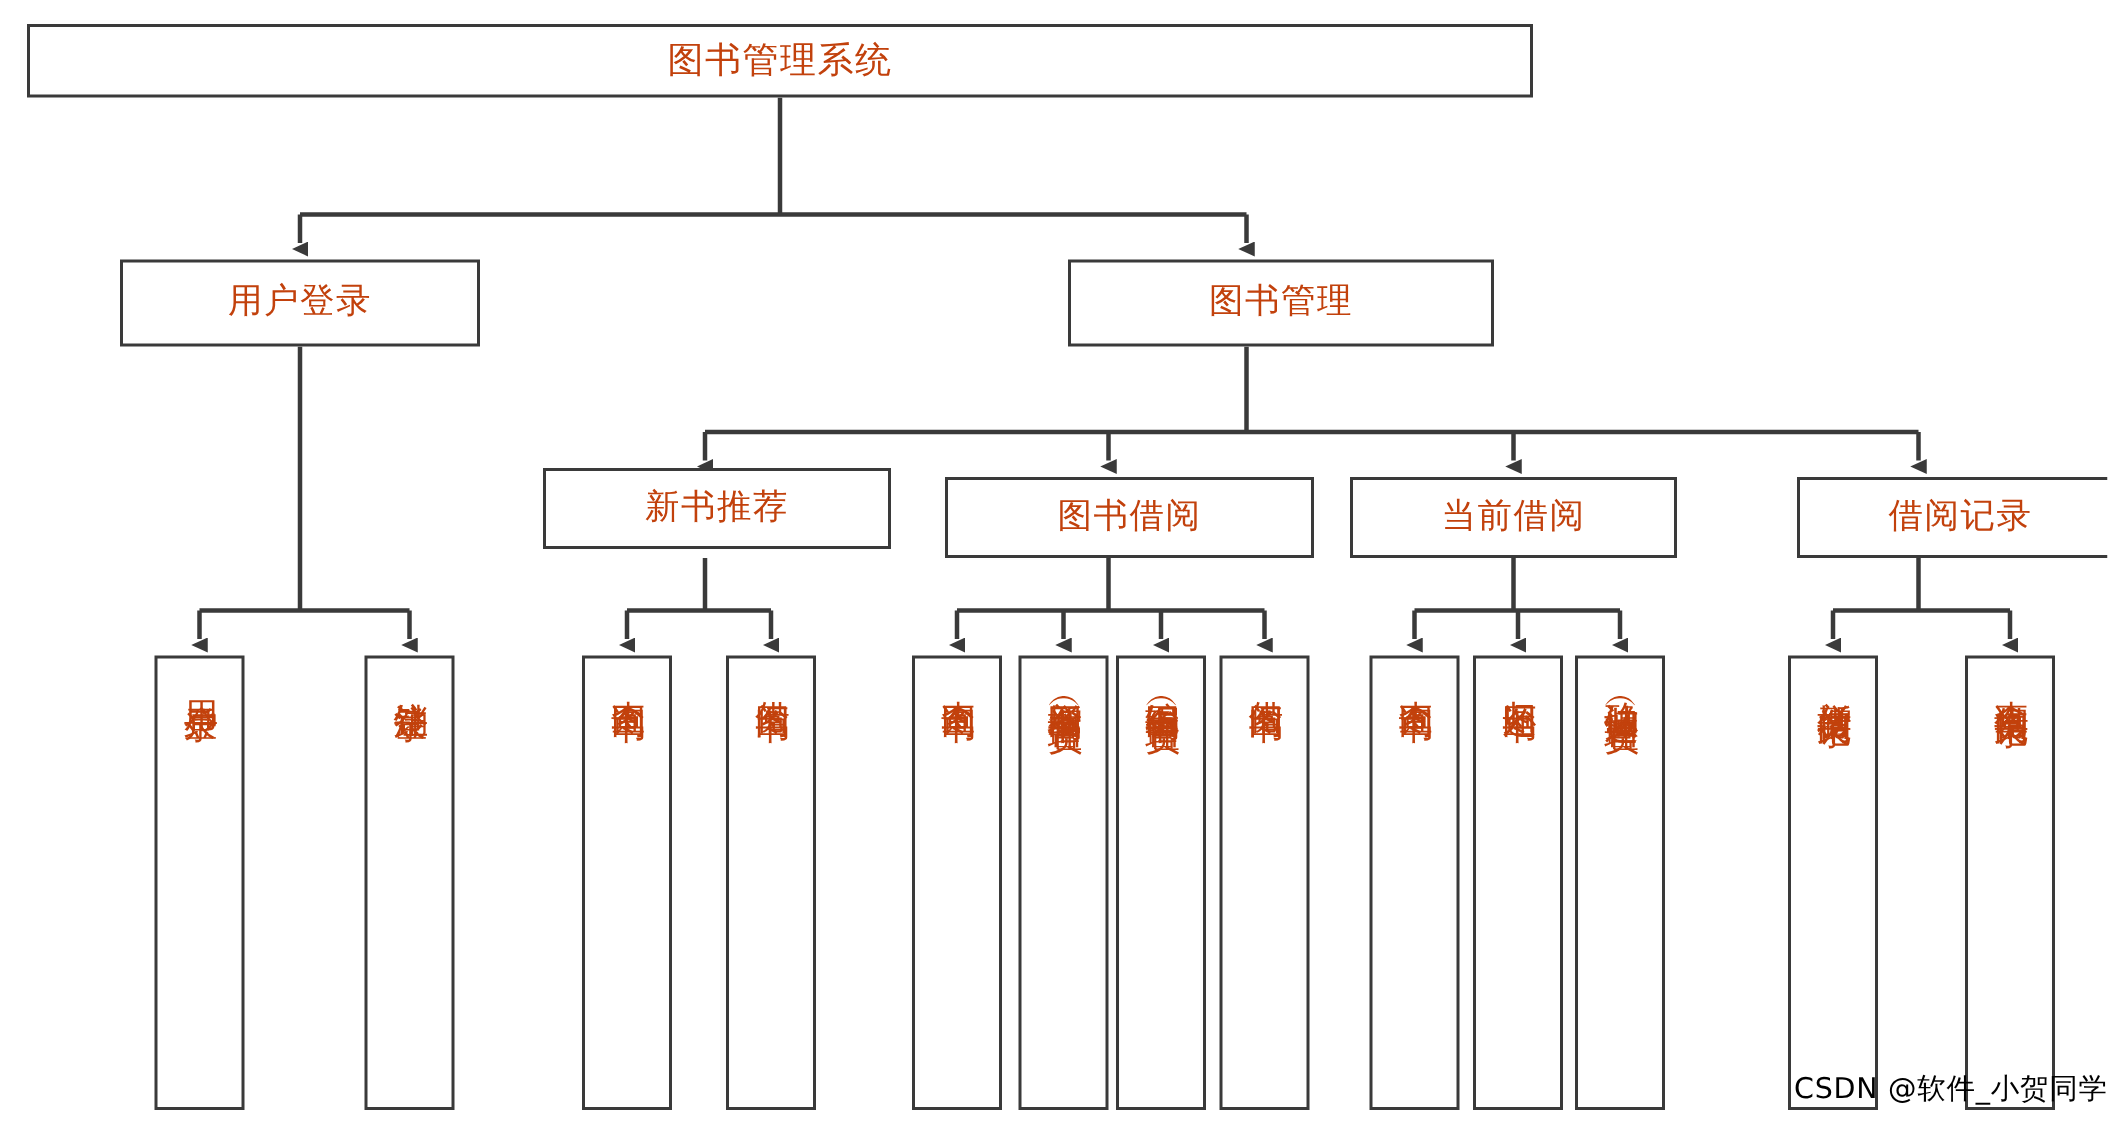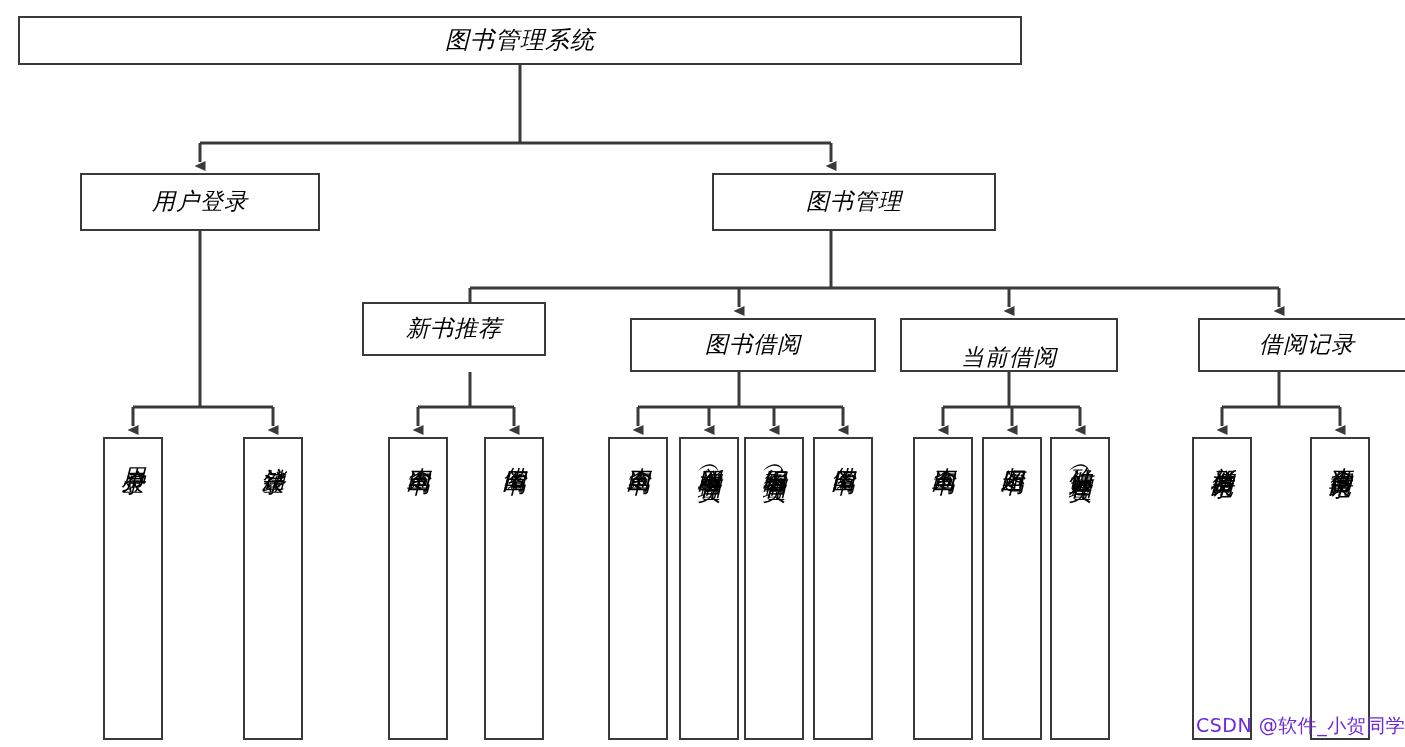--- a/index.html
+++ b/index.html
@@ -27,22 +27,21 @@
     pointer-events: none;
   }
   .node {
     position: absolute;
     box-sizing: border-box;
     background: #ffffff;
     border: 2.5px solid #3a3a3a;
     display: flex;
     align-items: center;
     justify-content: center;
-    color: #000000;
-    font-style: italic;
+    color: #c2410c;
   }
   .node.horiz {
     font-size: 23px;
     letter-spacing: 1px;
     line-height: 1.1;
   }
   .node.root {
     font-size: 24px;
   }
   .node.vert {
@@ -116,27 +115,27 @@
   <div id="nodes-layer">
       <div class="node horiz root" style="left: 18px; top: 16px; width: 1004px; height: 49px;">
         <span>图书管理系统</span>
       </div>
       <div class="node horiz" style="left: 80px; top: 173px; width: 240px; height: 58px;">
         <span>用户登录</span>
       </div>
       <div class="node horiz" style="left: 712px; top: 173px; width: 284px; height: 58px;">
         <span>图书管理</span>
       </div>
-      <div class="node horiz" style="left: 362px; top: 302px; width: 184px; height: 54px;">
+      <div class="node horiz" style="left: 362px; top: 312px; width: 232px; height: 54px;">
         <span>新书推荐</span>
       </div>
       <div class="node horiz" style="left: 630px; top: 318px; width: 246px; height: 54px;">
         <span>图书借阅</span>
       </div>
-      <div class="node horiz" style="left: 900px; top: 318px; width: 218px; height: 54px; align-items: flex-end;">
+      <div class="node horiz" style="left: 900px; top: 318px; width: 218px; height: 54px;">
         <span>当前借阅</span>
       </div>
       <div class="node horiz" style="left: 1170px; top: 318px; width: 218px; height: 54px; margin-left: 28px;">
         <span>借阅记录</span>
       </div>
       <div class="node vert" style="left: 103px; top: 437px; width: 60px; height: 303px;">
         <span class="vtext">用户登录</span>
       </div>
       <div class="node vert" style="left: 243px; top: 437px; width: 60px; height: 303px;">
         <span class="vtext">注销登录</span>
@@ -168,14 +167,14 @@
       <div class="node vert" style="left: 1050px; top: 437px; width: 60px; height: 303px;">
         <span class="vtext">确认归还（管理员）</span>
       </div>
       <div class="node vert" style="left: 1192px; top: 437px; width: 60px; height: 303px;">
         <span class="vtext">新增借阅记录</span>
       </div>
       <div class="node vert" style="left: 1310px; top: 437px; width: 60px; height: 303px;">
         <span class="vtext">查询借阅记录</span>
       </div>
     </div>
-  <div class="watermark" style="left: 1196px; top: 713px; color: #6d28d9;">CSDN @软件_小贺同学</div>
+  <div class="watermark" style="left: 1196px; top: 713px; color: #000000;">CSDN @软件_小贺同学</div>
 </div>
 
 </body></html>

